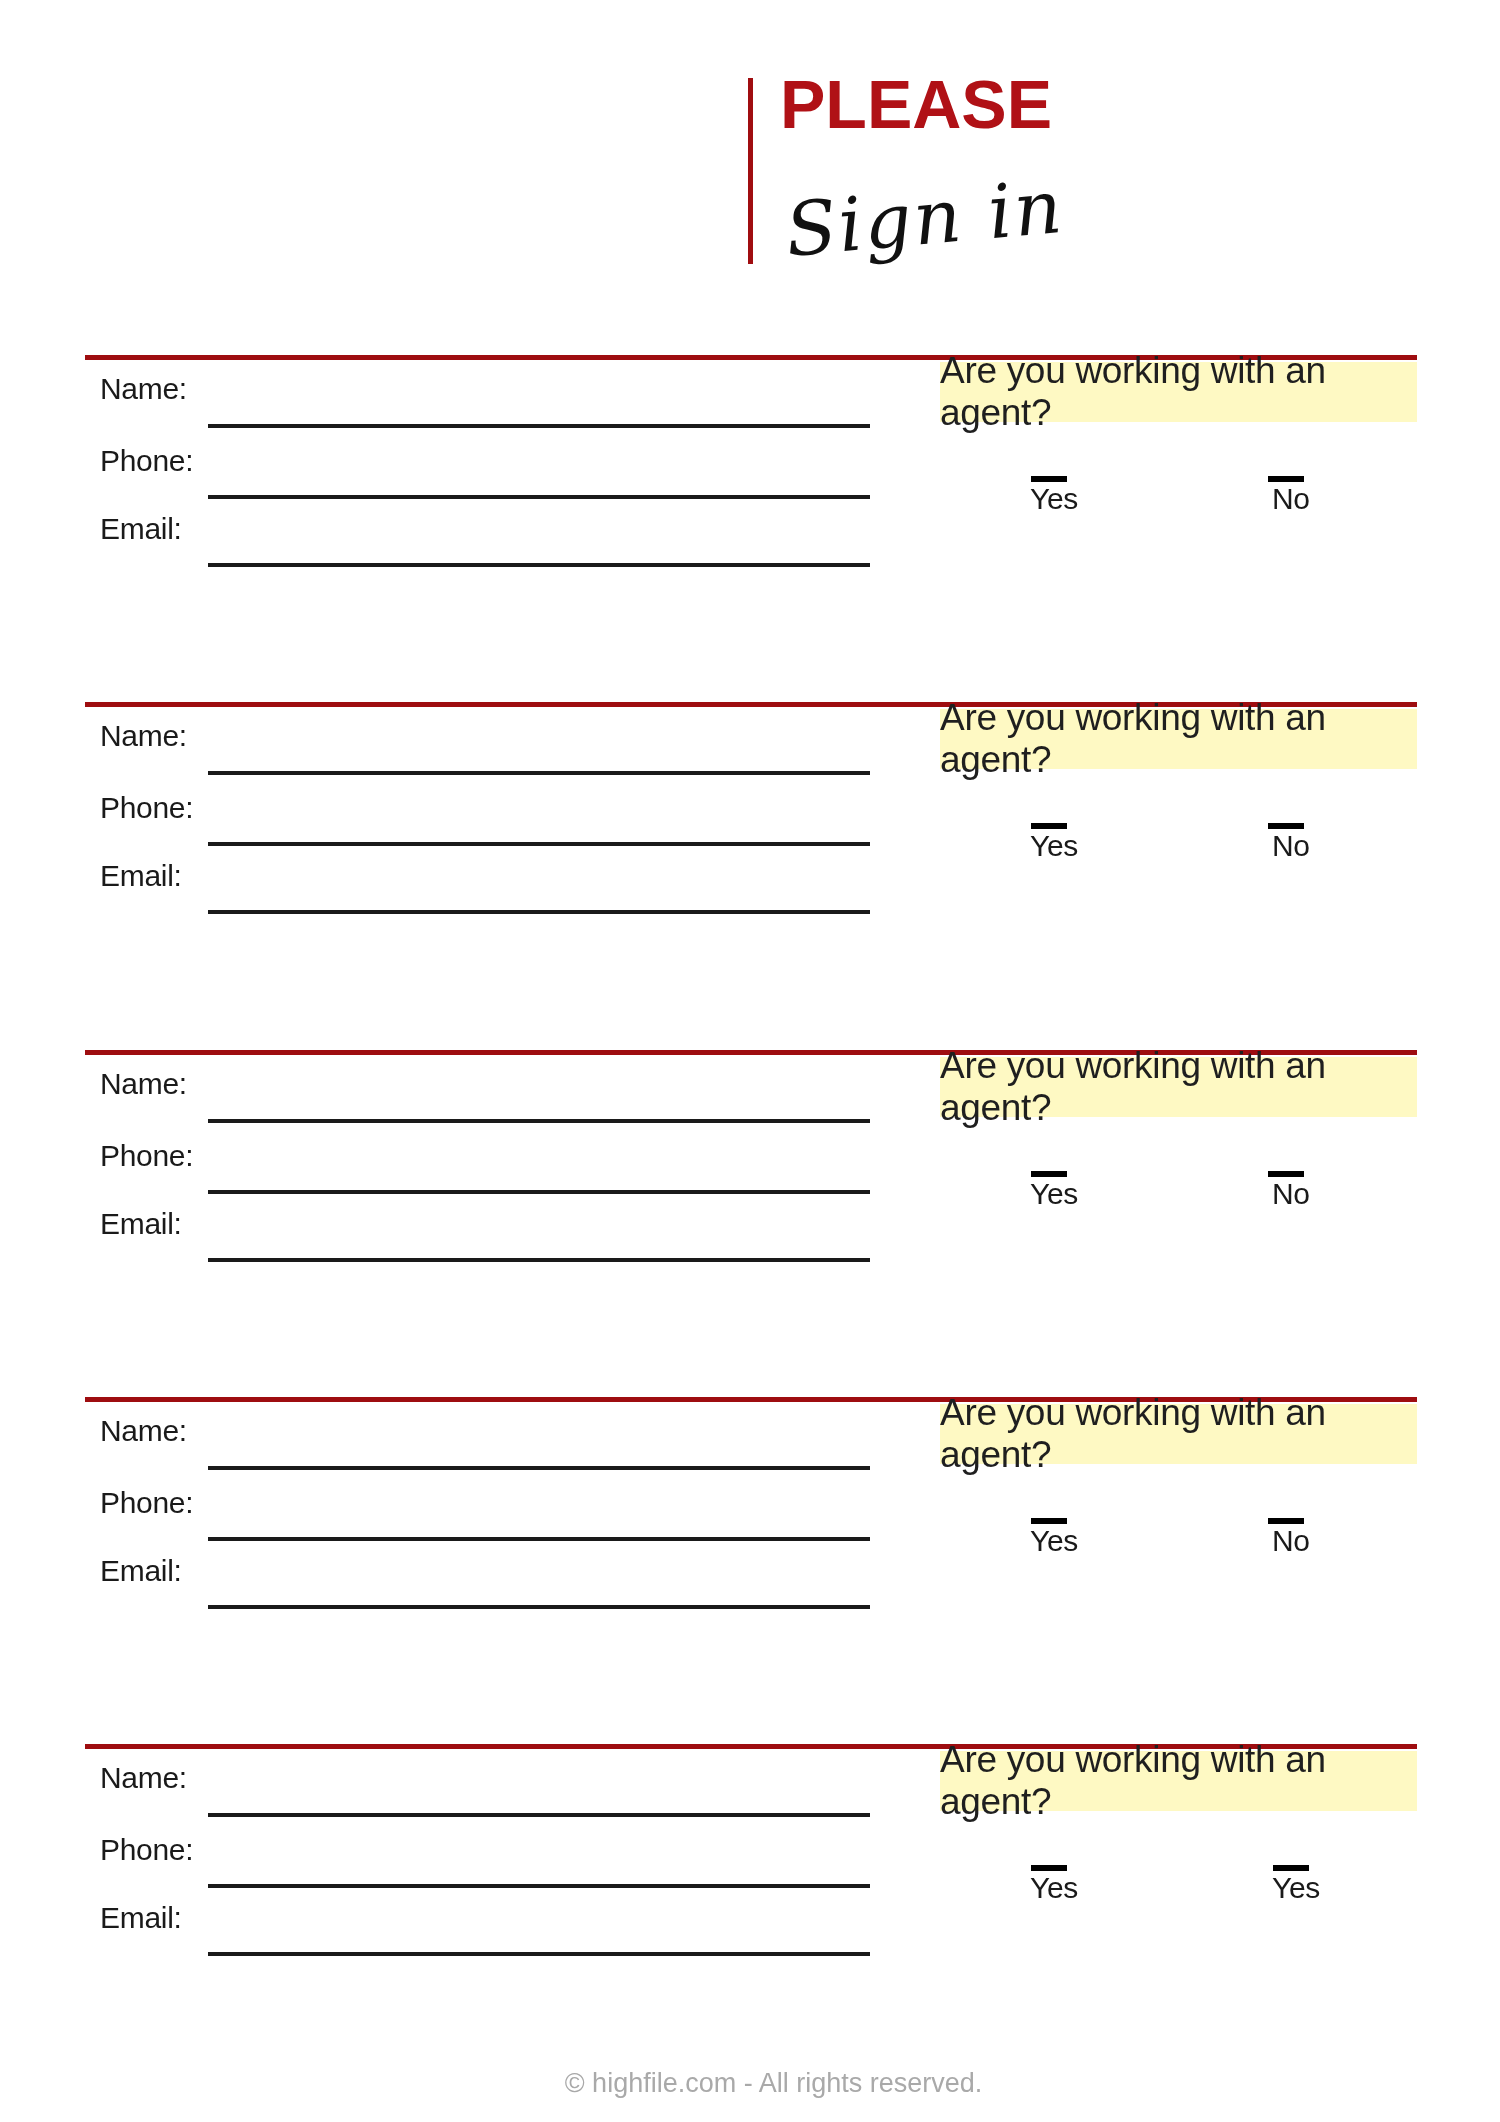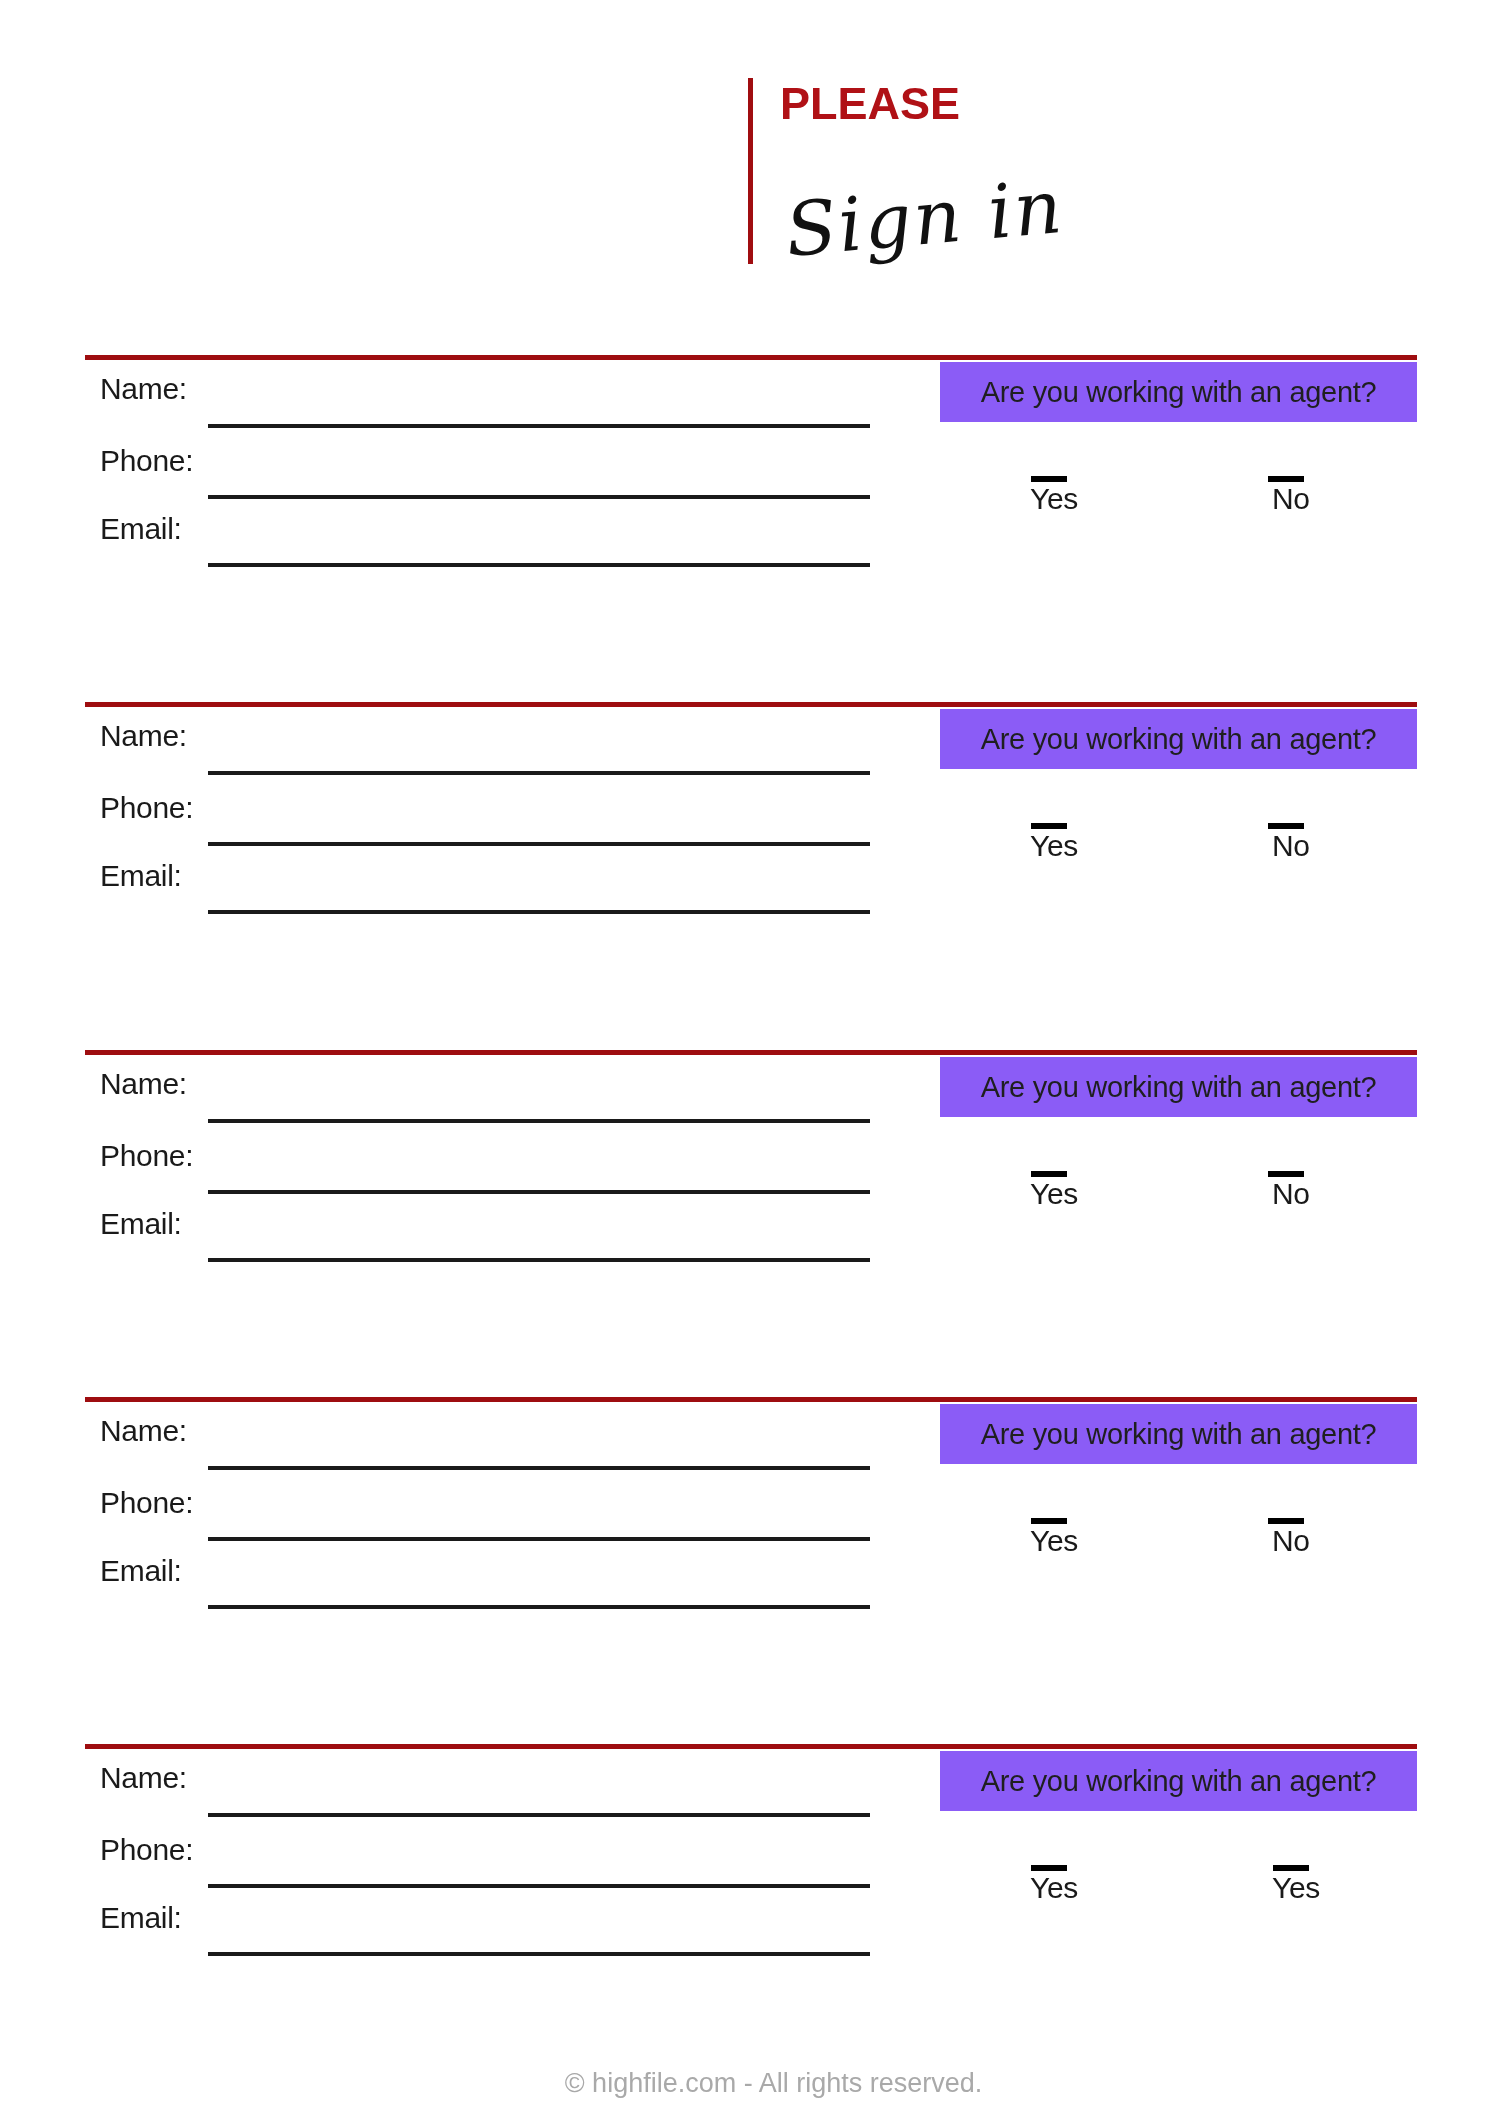--- a/index.html
+++ b/index.html
@@ -39,21 +39,21 @@
     position: absolute;
     left: 748px; top: 78px;
     width: 5px; height: 186px;
     background: #A00D10;
   }
   .logo-right {
     position: absolute;
     left: 780px; top: 76px;
   }
   .logo-please {
-    font-size: 45px;
+    font-size: 68px;
     font-weight: bold;
     letter-spacing: 0px;
     line-height: 56px;
     color: #B01116;
   }
   .logo-signin {
     font-family: "DejaVu Serif", serif;
     font-style: italic;
     font-size: 74px;
     line-height: 80px;
@@ -94,25 +94,25 @@
     background: #1a1a1a;
   }
   .wl-1 { top: 69px; }
   .wl-2 { top: 140px; }
   .wl-3 { top: 208px; }
 
   .agent-box {
     position: absolute;
     left: 940px; top: 7px;
     width: 477px; height: 60px;
-    background: #8b5cf6;
+    background: #fef9c3;
     display: flex;
     align-items: center;
     justify-content: center;
-    font-size: 29px;
+    font-size: 37px;
     letter-spacing: -0.3px;
     color: #1f1f1f;
   }
   .choice {
     position: absolute;
     top: 121px;
     display: flex;
     align-items: center;
     height: 40px;
     flex-direction: column;

